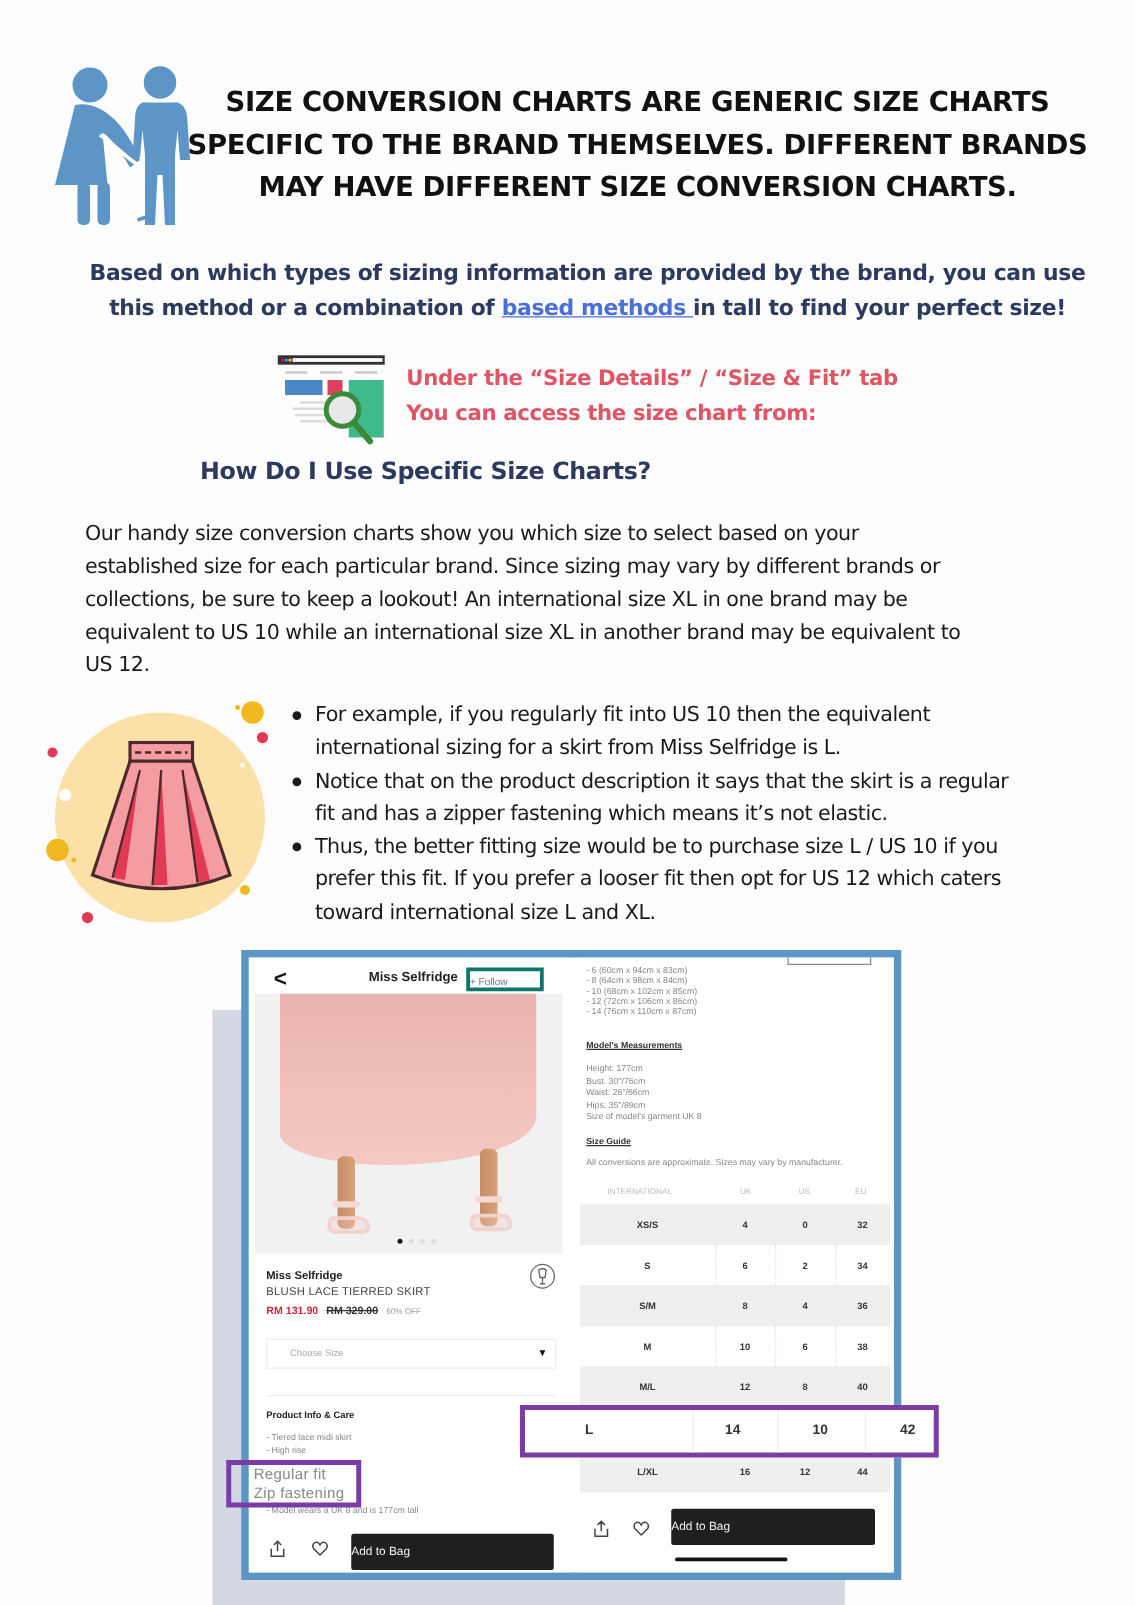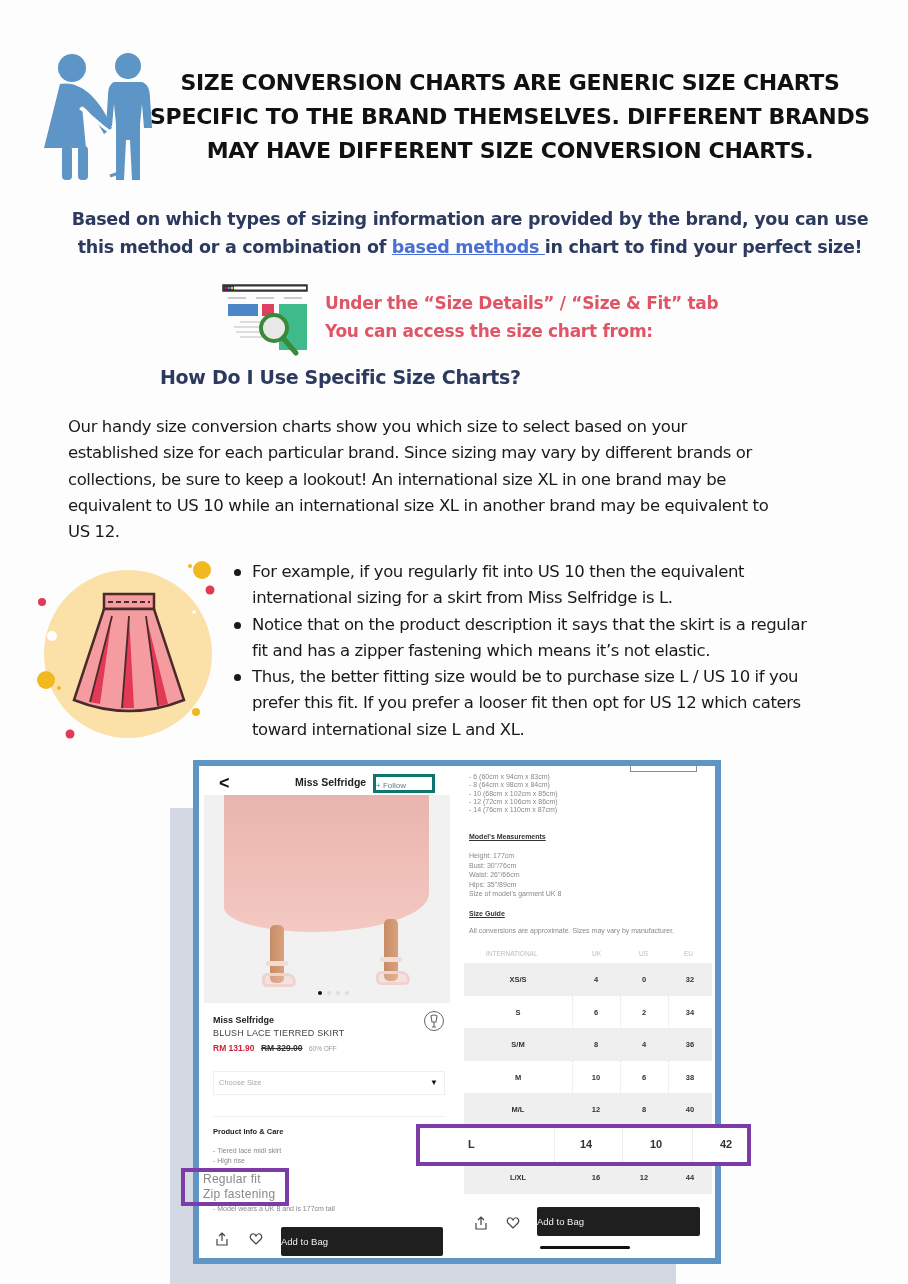--- a/index.html
+++ b/index.html
@@ -52,21 +52,21 @@
   .dots span { width: 4px; height: 4px; border-radius: 50%; background: #ddd; }
   .dots span.on { background: #111; }
 
   .lp-info-brand { position: absolute; left: 14px; top: 249px; font-size: 9px; font-weight: bold; color: #222; }
   .lp-info-name { position: absolute; left: 14px; top: 262px; font-size: 9px; color: #444; letter-spacing: 0.2px; }
   .lp-price { position: absolute; left: 14px; top: 277px; font-size: 8.5px; white-space: nowrap; }
   .lp-price .now { color: #d0243c; font-weight: bold; }
   .lp-price .was { color: #333; font-weight: bold; text-decoration: line-through; margin-left: 4px; }
   .lp-price .off { color: #999; font-size: 6.5px; margin-left: 4px; }
   .lp-mannequin { position: absolute; left: 225px; top: 245px; width: 20px; height: 20px; border: 1.3px solid #666; border-radius: 50%; }
-  .lp-select { position: absolute; left: 14px; top: 305px; width: 232px; height: 24px; border: 1px solid #eee; font-size: 7.5px; color: #aaa; line-height: 22px; padding-left: 5px; }
+  .lp-select { position: absolute; left: 14px; top: 305px; width: 232px; height: 24px; border: 1px solid #eee; font-size: 7.5px; color: #aaa; line-height: 22px; padding-left: 18px; }
   .lp-select .caret { position: absolute; right: 6px; top: 0; color: #111; font-size: 8px; }
   .lp-divider { position: absolute; left: 14px; top: 350px; width: 232px; height: 1px; background: #eee; }
   .lp-care-title { position: absolute; left: 14px; top: 361px; font-size: 7.5px; font-weight: bold; color: #222; }
   .lp-care-list { position: absolute; left: 14px; top: 380px; font-size: 7px; color: #888; line-height: 10px; }
   .lp-care-big { position: absolute; left: -4px; top: 406px; font-size: 12px; color: #888; line-height: 15px; letter-spacing: 0.3px; white-space: nowrap; }
   .lp-care-last { position: absolute; left: 14px; top: 439px; font-size: 7px; color: #888; white-space: nowrap; }
   .lp-actions { position: absolute; left: 0; top: 458px; width: 258px; height: 30px; }
 
   .share-icon, .heart-icon { position: absolute; width: 14px; height: 14px; }
   .bag-btn { position: absolute; height: 29px; background: #1f1f1f; color: #f2f2f2; font-size: 9.5px; text-align: left; line-height: 29px; border-radius: 2px; }
@@ -112,21 +112,21 @@
 </svg>
 
 <div class="abs hero-title">
   <div>SIZE CONVERSION CHARTS ARE GENERIC SIZE CHARTS</div>
   <div>SPECIFIC TO THE BRAND THEMSELVES. DIFFERENT BRANDS</div>
   <div>MAY HAVE DIFFERENT SIZE CONVERSION CHARTS.</div>
 </div>
 
 <div class="abs intro">
   <div>Based on which types of sizing information are provided by the brand, you can use</div>
-  <div><span>this method or a combination of </span><a class="link">based methods </a><span>in chart to find your perfect size!</span></div>
+  <div><span>this method or a combination of </span><a class="link">based methods </a><span>in tall to find your perfect size!</span></div>
 </div>
 
 <svg class="abs access-icon" viewBox="0 0 90 75">
   <rect x="3" y="2" width="84" height="6" fill="#fff" stroke="#333" stroke-width="1.5"></rect>
   <rect x="3" y="2" width="84" height="6" fill="#333"></rect>
   <rect x="14" y="3.5" width="72" height="3" fill="#fff"></rect>
   <circle cx="6" cy="5" r="1.3" fill="#e04"></circle>
   <circle cx="9" cy="5" r="1.3" fill="#39f"></circle>
   <circle cx="12" cy="5" r="1.3" fill="#fc3"></circle>
   <rect x="8" y="14" width="18" height="2" fill="#ccc"></rect>

